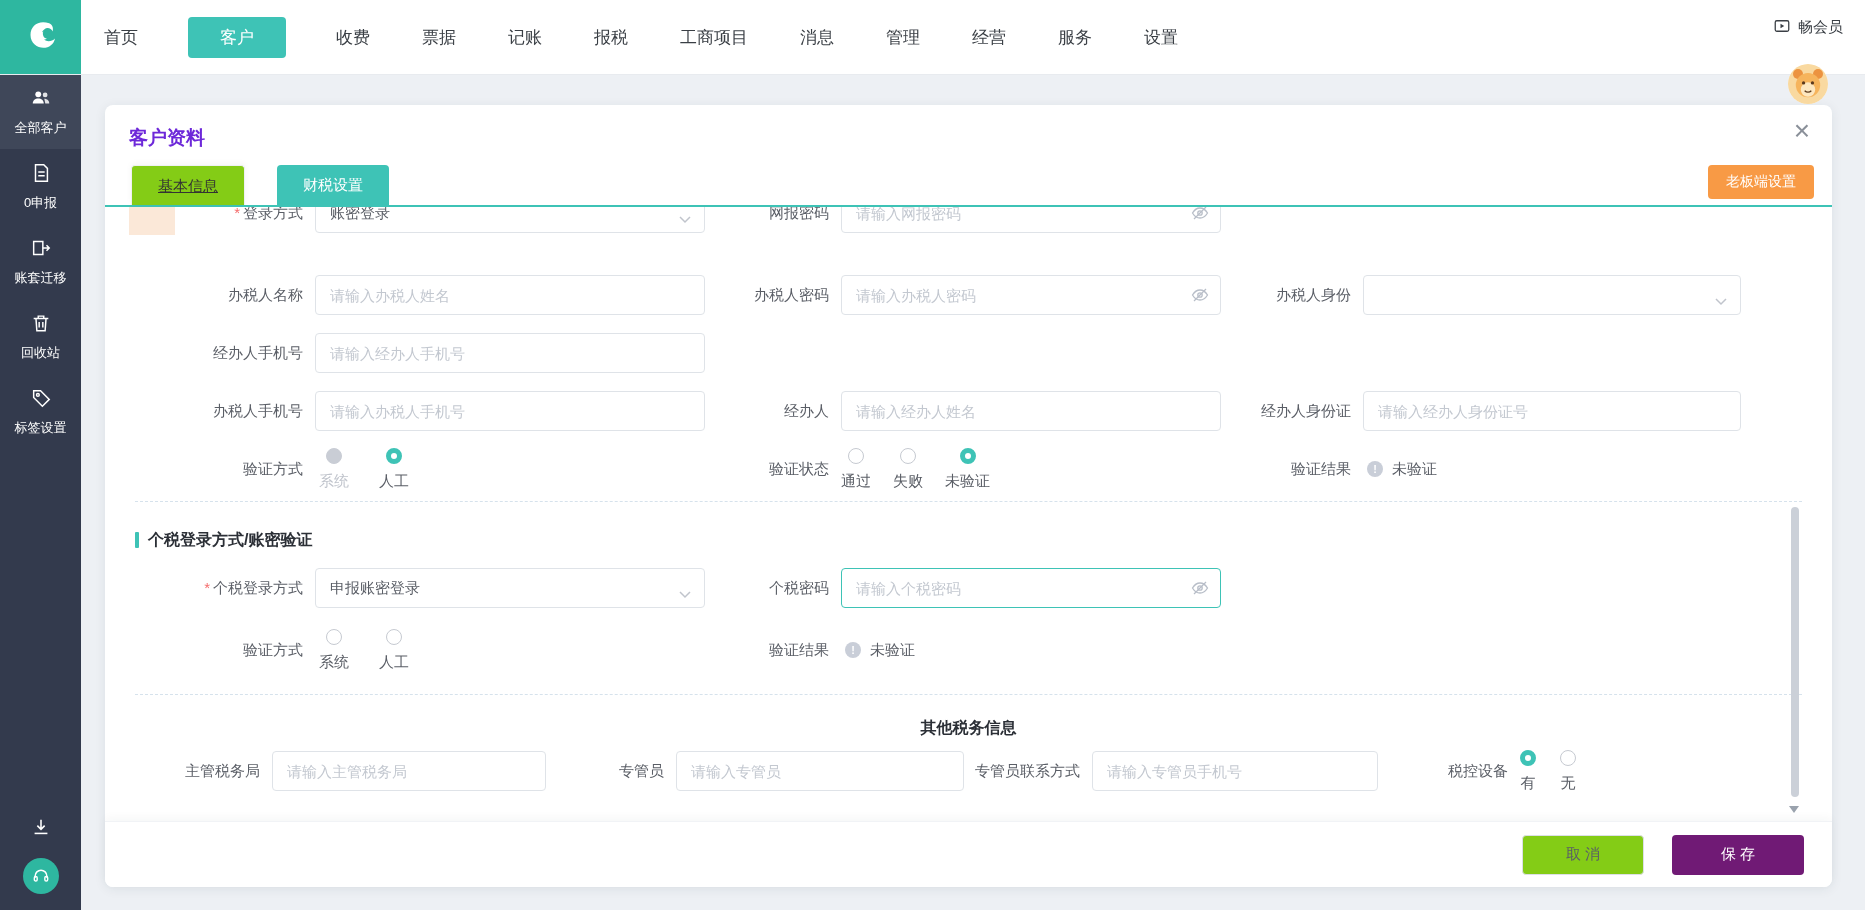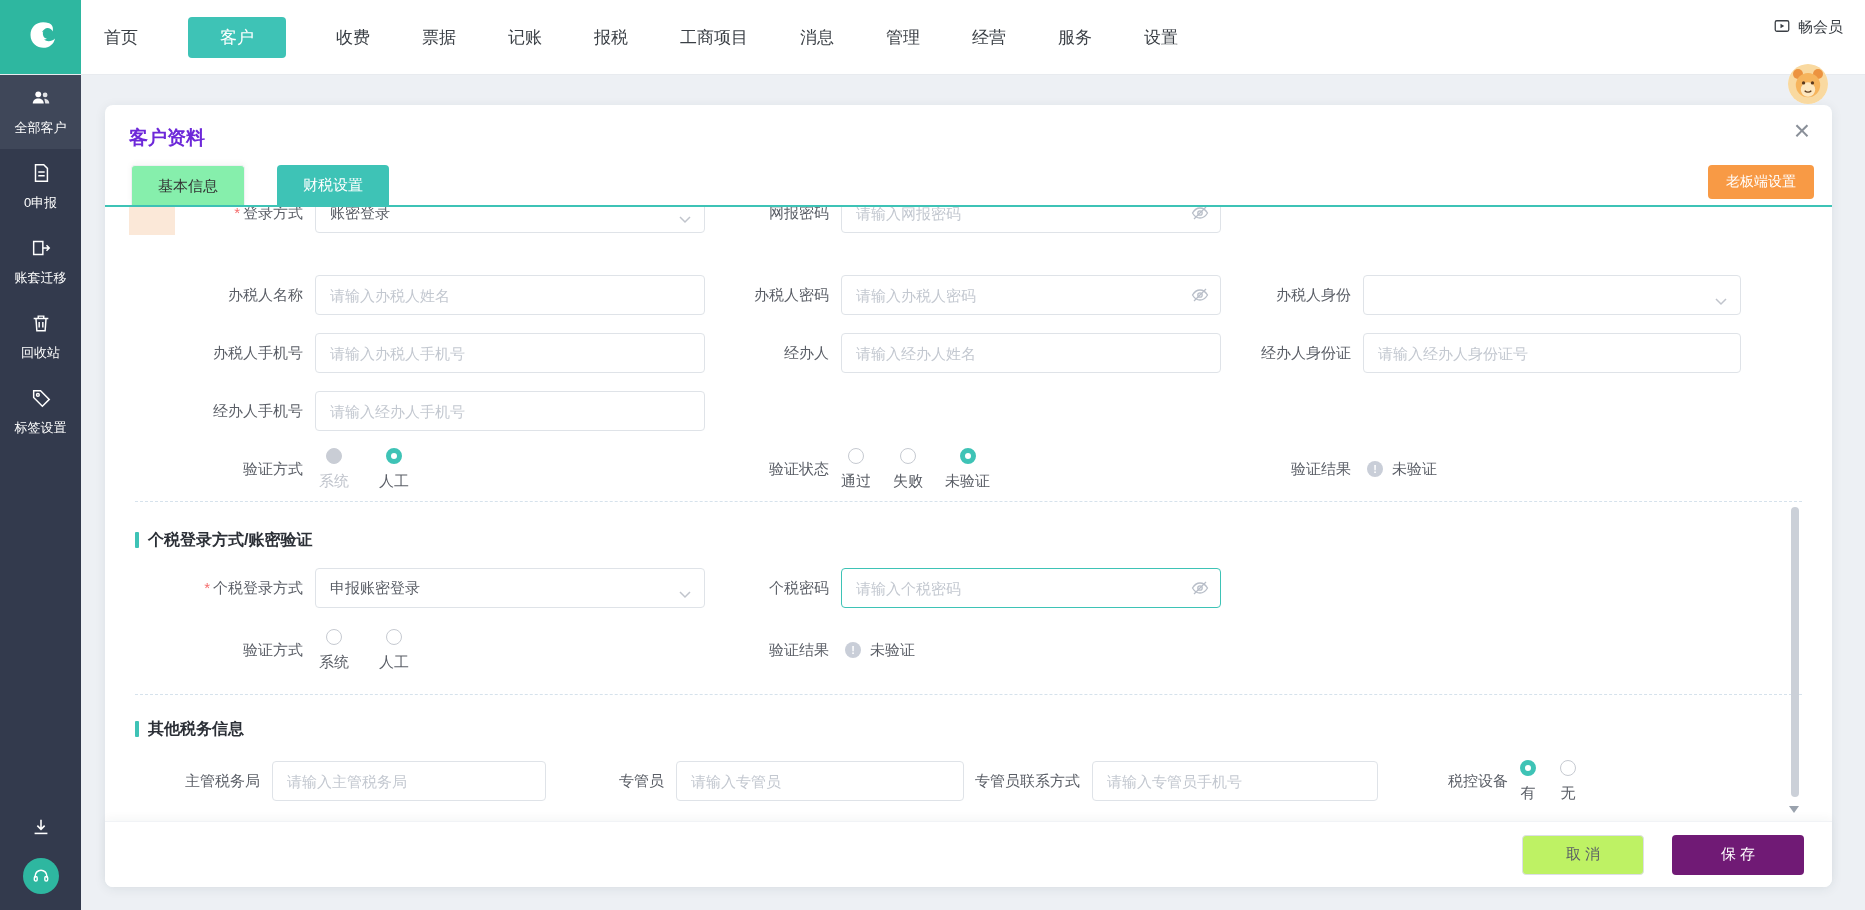--- a/index.html
+++ b/index.html
@@ -33,22 +33,22 @@
   
   .main { position:absolute; top:74px; left:81px; right:0; bottom:0; padding:31px 33px 23px 24px; }
   .dialog { position:relative; width:1727px; height:782px; background:#fff; border-radius:8px;
             box-shadow:0 2px 12px rgba(31,45,61,.08); display:flex; flex-direction:column; }
   .dlg-head { position:relative; padding:20px 24px 0; }
   .dlg-title { font-size:19px; font-weight:bold; color:#6d28d9; }
   .dlg-close { position:absolute; top:12px; right:22px; font-size:28px; color:#8a9099; line-height:1; cursor:pointer; }
   .tabbar { position:relative; margin-top:14px; padding-left:26px; border-bottom:2px solid #3ec3b6;
             display:flex; align-items:flex-end; height:42px; }
   .tab { height:40px; line-height:40px; padding:0 26px; font-size:15px; border-radius:4px 4px 0 0; cursor:pointer; }
-  .tab.inactive { background:#86efac; color:#333; border:1px solid #eef0f3; border-bottom:none;
-                  box-shadow:0 -2px 6px rgba(0,0,0,.04); }
+  .tab.inactive { background:#84cc16; color:#333; border:1px solid #eef0f3; border-bottom:none;
+                  box-shadow:0 -2px 6px rgba(0,0,0,.04);text-decoration:underline; }
   .tab.active { background:#3ec3b6; color:#fff; margin-left:32px; }
   .boss-btn { position:absolute; right:18px; bottom:6px; height:34px; padding:0 18px; background:#f89a45;
               color:#fff; border:none; border-radius:4px; font-size:14px; cursor:pointer;
               font-family:inherit; }
 
   
   .form { flex:1; overflow:hidden; position:relative; padding:0 30px; }
   .frow { display:flex; align-items:center; height:40px; }
   .frow.radios { height:24px; }
   .flabel { font-size:15px; color:#5a5e66; text-align:right; padding-right:12px; flex-shrink:0; white-space:nowrap; }
@@ -84,21 +84,21 @@
   .sb-thumb { position:absolute; right:33px; top:300px; width:8px; height:290px; background:#cbd0d8;
               border-radius:4px; cursor:pointer; }
   .sb-arrow { position:absolute; right:33px; bottom:8px; width:0; height:0; cursor:pointer;
               border-left:5px solid transparent; border-right:5px solid transparent; border-top:7px solid #9aa2ad; }
 
   
   .dlg-foot { height:66px; display:flex; align-items:center; justify-content:flex-end; gap:28px;
               padding-right:28px; border-top:1px solid #f1f3f6; box-shadow:0 -3px 10px rgba(31,45,61,.04);
               border-radius:0 0 8px 8px; background:#fff; }
   .btn { height:40px; border-radius:4px; font-size:15px; cursor:pointer; font-family:inherit; }
-  .btn-cancel { width:122px; background:#bef264; border:1px solid #dcdfe6; color:#5a5e66; }
+  .btn-cancel { width:122px; background:#84cc16; border:1px solid #dcdfe6; color:#5a5e66; }
   .btn-save { width:132px; background:#701a75; border:none; color:#fff; }
 </style>
 </head>
 <body>
 
 <div class="page">
 
   <header class="navbar">
     <div class="logo">
       <span>
@@ -276,38 +276,38 @@
           <div class="flabel w3"><span>办税人身份</span></div>
           <div class="selbox f3">
             <span class="val"></span>
             <span class="chev"><svg width="12" height="8" viewBox="0 0 12 8">
                   <path d="M1 1l5 5 5-5" fill="none" stroke="#c0c4cc" stroke-width="1.5"></path>
                 </svg></span>
           </div>
         </div>
 
         <div class="frow" style="margin-top:18px;">
+          <div class="flabel w1"><span>经办人手机号</span></div>
+          <div class="ibox f1">
+            <input placeholder="请输入经办人手机号" style="">
+          </div>
+        </div>
+
+        <div class="frow" style="margin-top:18px;">
           <div class="flabel w1"><span>办税人手机号</span></div>
           <div class="ibox f1">
             <input placeholder="请输入办税人手机号" style="">
           </div>
           <div class="flabel w2"><span>经办人</span></div>
           <div class="ibox f2">
             <input placeholder="请输入经办人姓名" style="">
           </div>
           <div class="flabel w3"><span>经办人身份证</span></div>
           <div class="ibox f3">
             <input placeholder="请输入经办人身份证号" style="">
-          </div>
-        </div>
-
-        <div class="frow" style="margin-top:18px;">
-          <div class="flabel w1"><span>经办人手机号</span></div>
-          <div class="ibox f1">
-            <input placeholder="请输入经办人手机号" style="">
           </div>
         </div>
 
         <div class="frow radios" style="margin-top:26px;">
           <div class="flabel w1"><span>验证方式</span></div>
           <div class="f1">
               <div class="rgroup">
             <span class="radio disabled">
                   <span class="rdot"></span>
                   <span>系统</span>
@@ -386,21 +386,21 @@
             </div>
           <div class="flabel w2"><span>验证结果</span></div>
           <div class="info-pair">
             <span class="info-i">!</span>
             <span>未验证</span>
           </div>
         </div>
 
         <div class="divider" style="margin-top:32px;"></div>
 
-        <div class="sec-head" style="margin-top:24px;">
+        <div class="sec-head" style="margin-top:14px;flex-direction:column;">
           <span class="sec-bar"></span>
           <span>其他税务信息</span>
         </div>
 
         <div class="frow" style="margin-top:22px;">
           <div class="flabel w1b"><span>主管税务局</span></div>
           <div class="ibox f1b">
             <input placeholder="请输入主管税务局" style="">
           </div>
           <div class="flabel w2b"><span>专管员</span></div>

